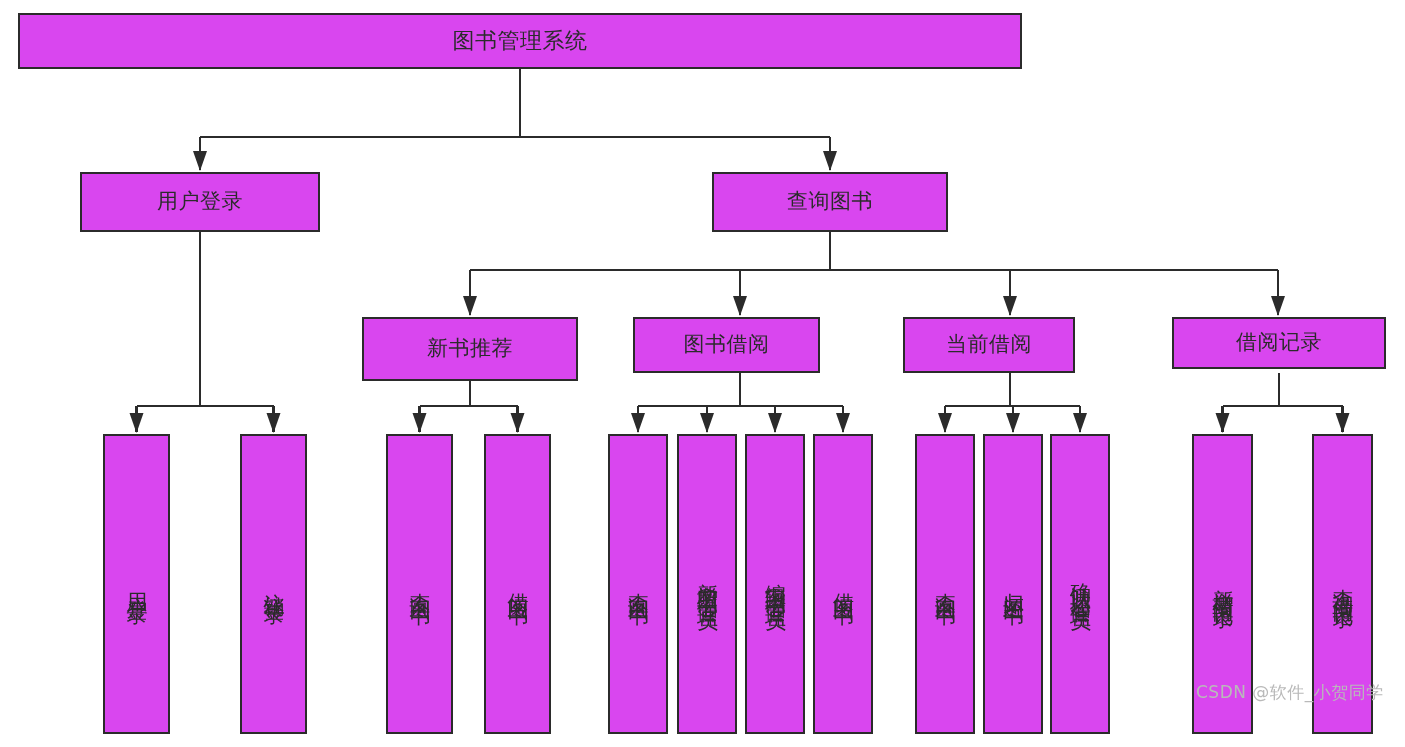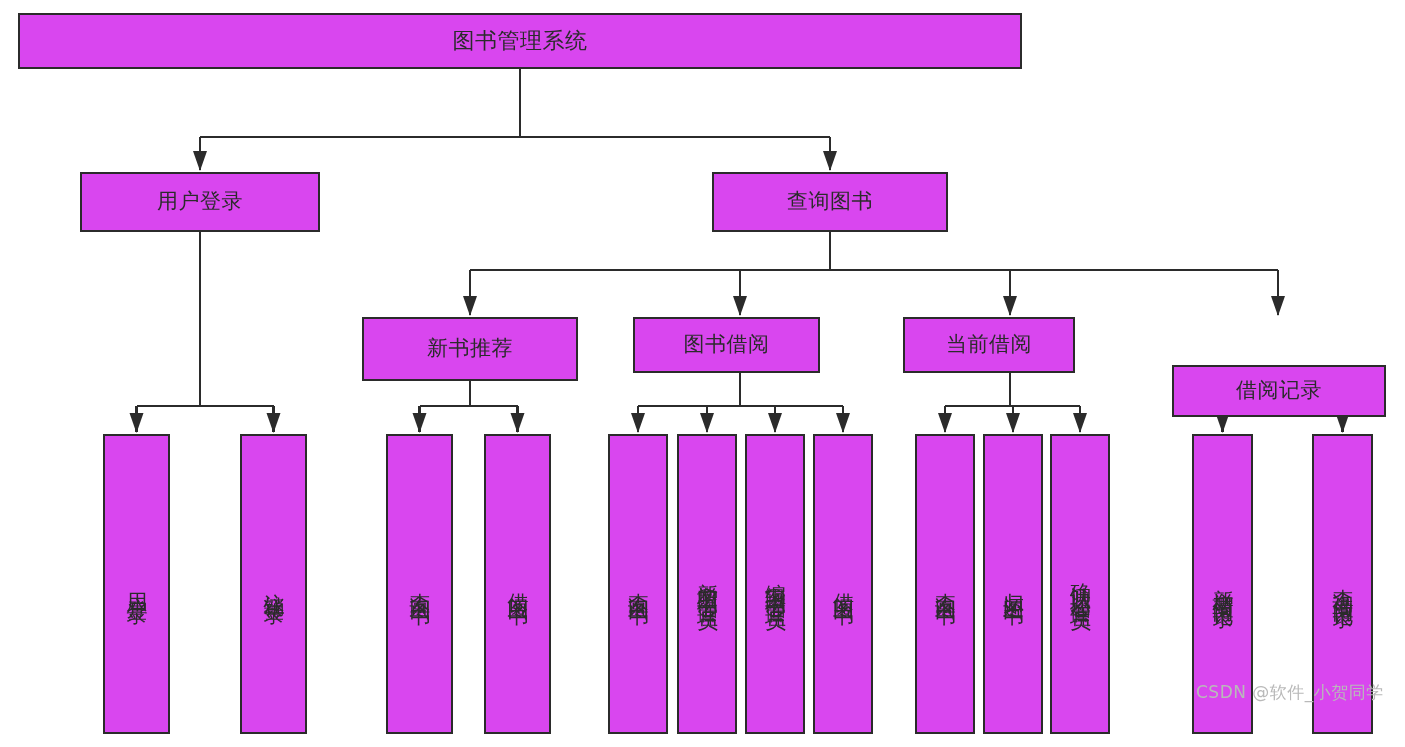--- a/index.html
+++ b/index.html
@@ -135,21 +135,21 @@
       </div>
       <div class="node-box" style="left: 362px; top: 317px; width: 216px; height: 64px;">
         <span class="node-label-h">新书推荐</span>
       </div>
       <div class="node-box" style="left: 633px; top: 317px; width: 187px; height: 56px;">
         <span class="node-label-h">图书借阅</span>
       </div>
       <div class="node-box" style="left: 903px; top: 317px; width: 172px; height: 56px;">
         <span class="node-label-h">当前借阅</span>
       </div>
-      <div class="node-box" style="left: 1172px; top: 317px; width: 214px; height: 52px; margin-top: 48px;">
+      <div class="node-box" style="left: 1172px; top: 317px; width: 214px; height: 52px;">
         <span class="node-label-h">借阅记录</span>
       </div>
       <div class="node-box leaf-box" style="left: 103px; top: 434px; width: 67px; height: 300px;">
         <span class="node-label-v">用户登录</span>
       </div>
       <div class="node-box leaf-box" style="left: 240px; top: 434px; width: 67px; height: 300px;">
         <span class="node-label-v">注销登录</span>
       </div>
       <div class="node-box leaf-box" style="left: 386px; top: 434px; width: 67px; height: 300px;">
         <span class="node-label-v">查询图书</span>

